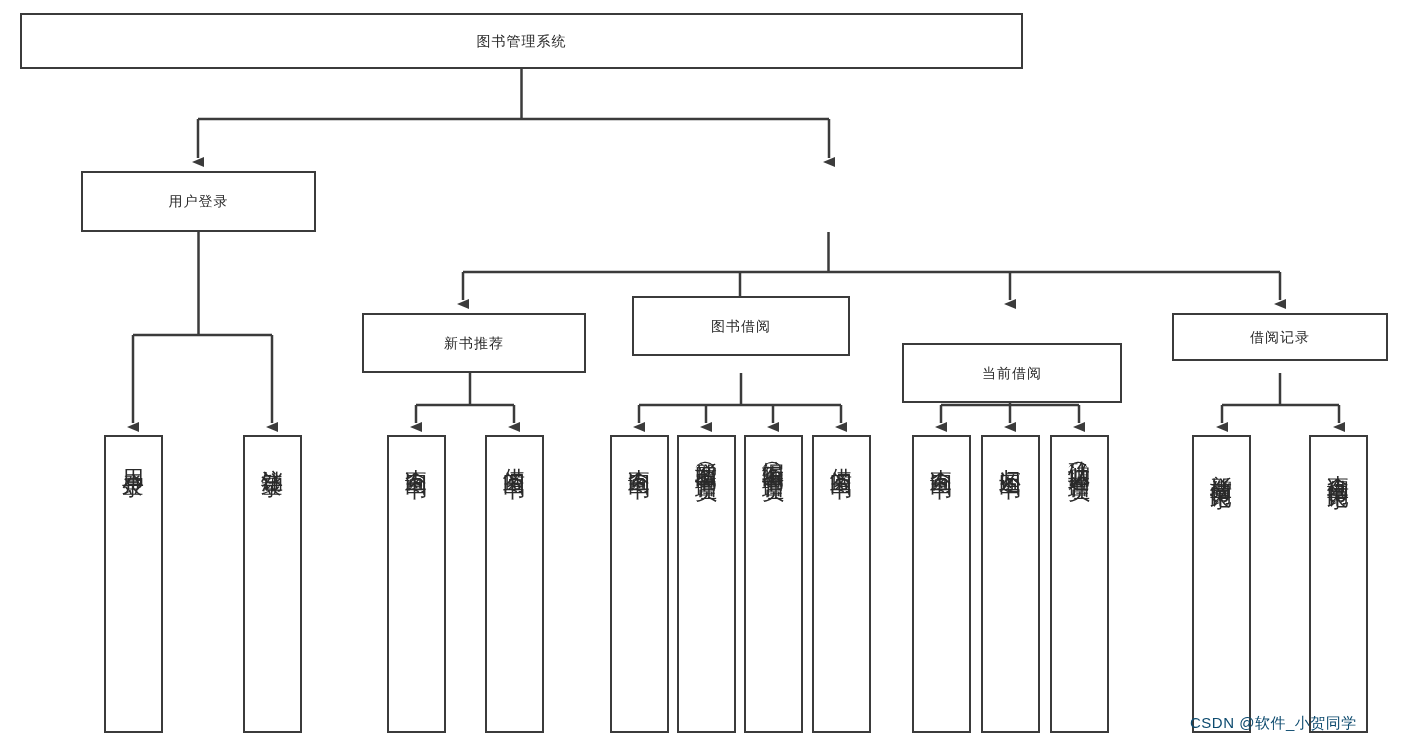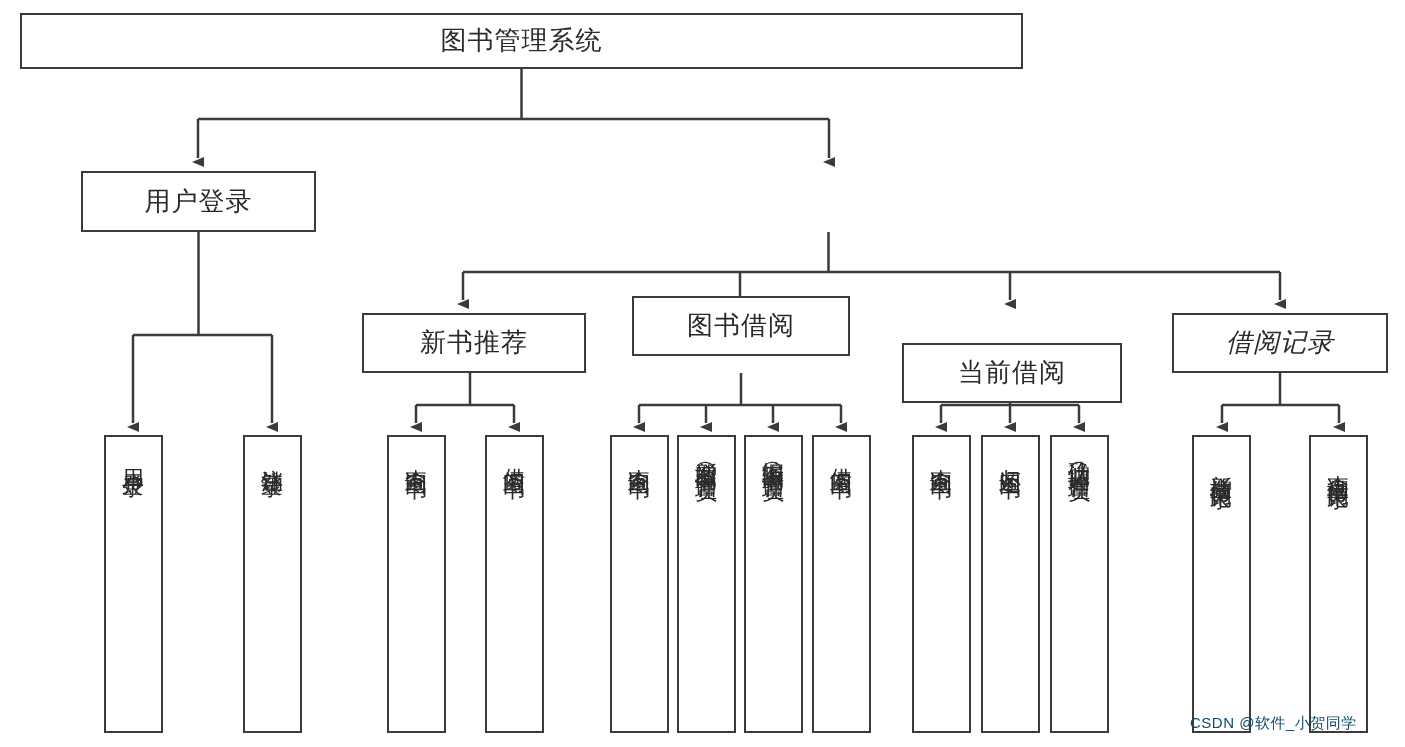--- a/index.html
+++ b/index.html
@@ -17,21 +17,21 @@
     position:absolute;
     box-sizing:border-box;
     background:#ffffff;
     border:2.5px solid #3b3b3b;
     display:flex;
     align-items:center;
     justify-content:center;
     color:#2a2a2a;
   }
   .node .label{
-    font-size:26px;
+    font-size:14px;
     line-height:1.15;
     letter-spacing:1px;
     white-space:nowrap;
     user-select:none;
   }
   
   .node.vertical{
     align-items:flex-start;
     padding-top:14px;
   }
@@ -128,21 +128,21 @@
   </div>
 
   <div class="node" style="left:632px;top:296px;width:218px;height:60px;">
     <span class="label">图书借阅</span>
   </div>
 
   <div class="node" style="left:902px;top:313px;width:220px;height:60px;margin-top:30px;">
     <span class="label">当前借阅</span>
   </div>
 
-  <div class="node" style="left:1172px;top:313px;width:216px;height:60px;font-style:italic;">
+  <div class="node" style="left:1172px;top:313px;width:216px;height:48px;">
     <span class="label">借阅记录</span>
   </div>
 
   <div class="node vertical" style="left:104px;top:435px;width:59px;height:298px;">
     <span class="label">用户登录</span>
   </div>
 
   <div class="node vertical" style="left:243px;top:435px;width:59px;height:298px;">
     <span class="label">注销登录</span>
   </div>

